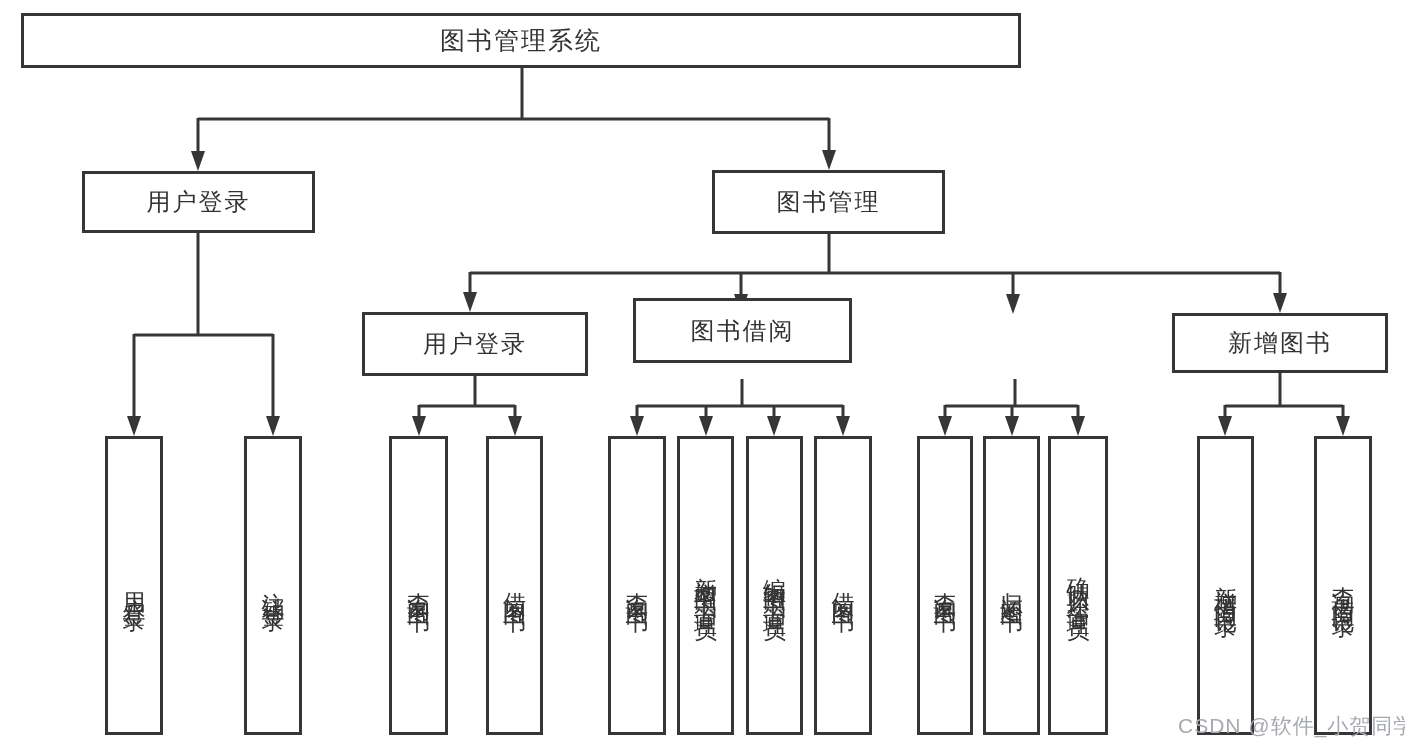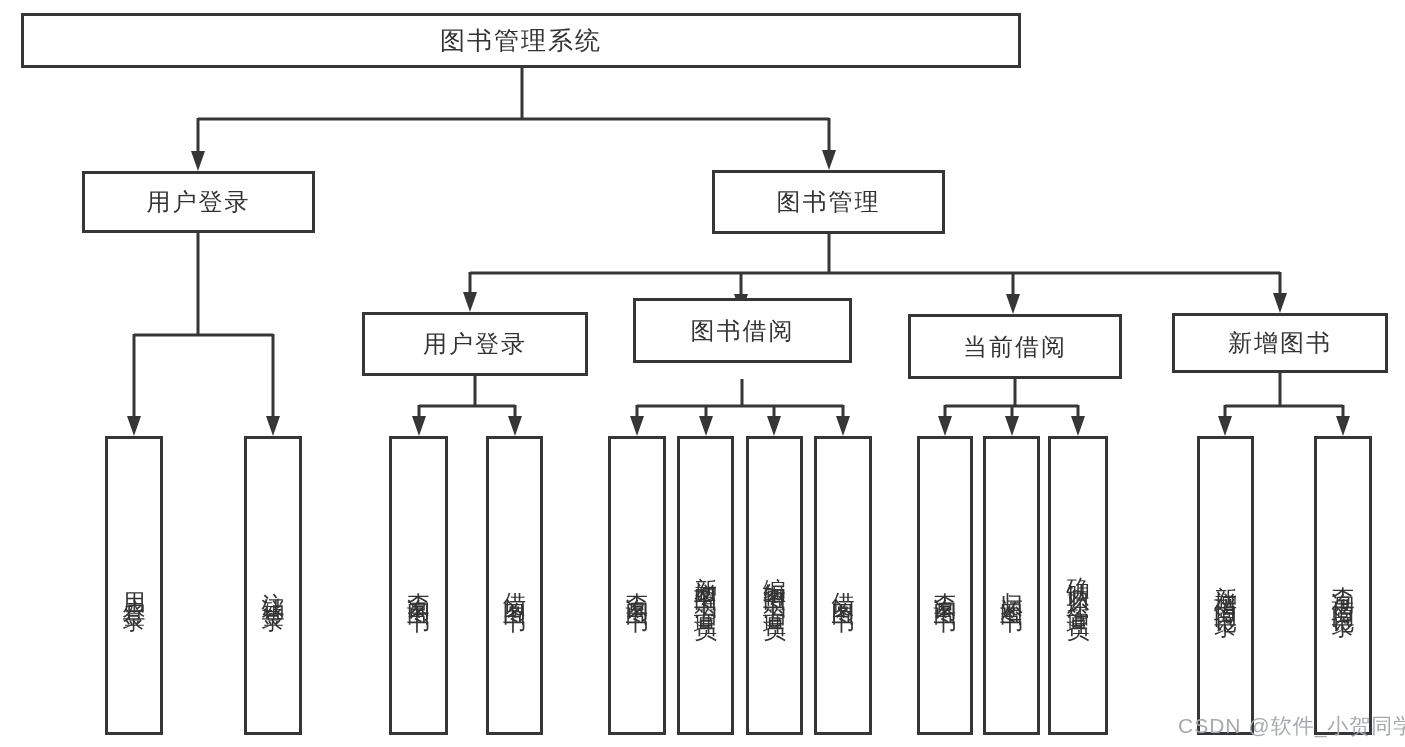--- a/index.html
+++ b/index.html
@@ -83,23 +83,20 @@
   <div class="box h" style="left:712px;top:170px;width:233px;height:64px">
     <span class="lbl">图书管理</span>
   </div>
 
   <div class="box h" style="left:362px;top:312px;width:226px;height:64px">
     <span class="lbl">用户登录</span>
   </div>
   <div class="box h" style="left:633px;top:298px;width:219px;height:65px">
     <span class="lbl">图书借阅</span>
   </div>
-  <div class="box h" style="left:908px;top:314px;width:214px;height:65px">
-    <span class="lbl">当前借阅</span>
-  </div>
   <div class="box h" style="left:1172px;top:313px;width:216px;height:60px">
     <span class="lbl">新增图书</span>
   </div>
 
   <div class="box v" style="left:105px;top:436px;width:58px;height:299px">
     <span class="lbl">用户登录</span>
   </div>
   <div class="box v" style="left:244px;top:436px;width:58px;height:299px">
     <span class="lbl">注销登录</span>
   </div>

